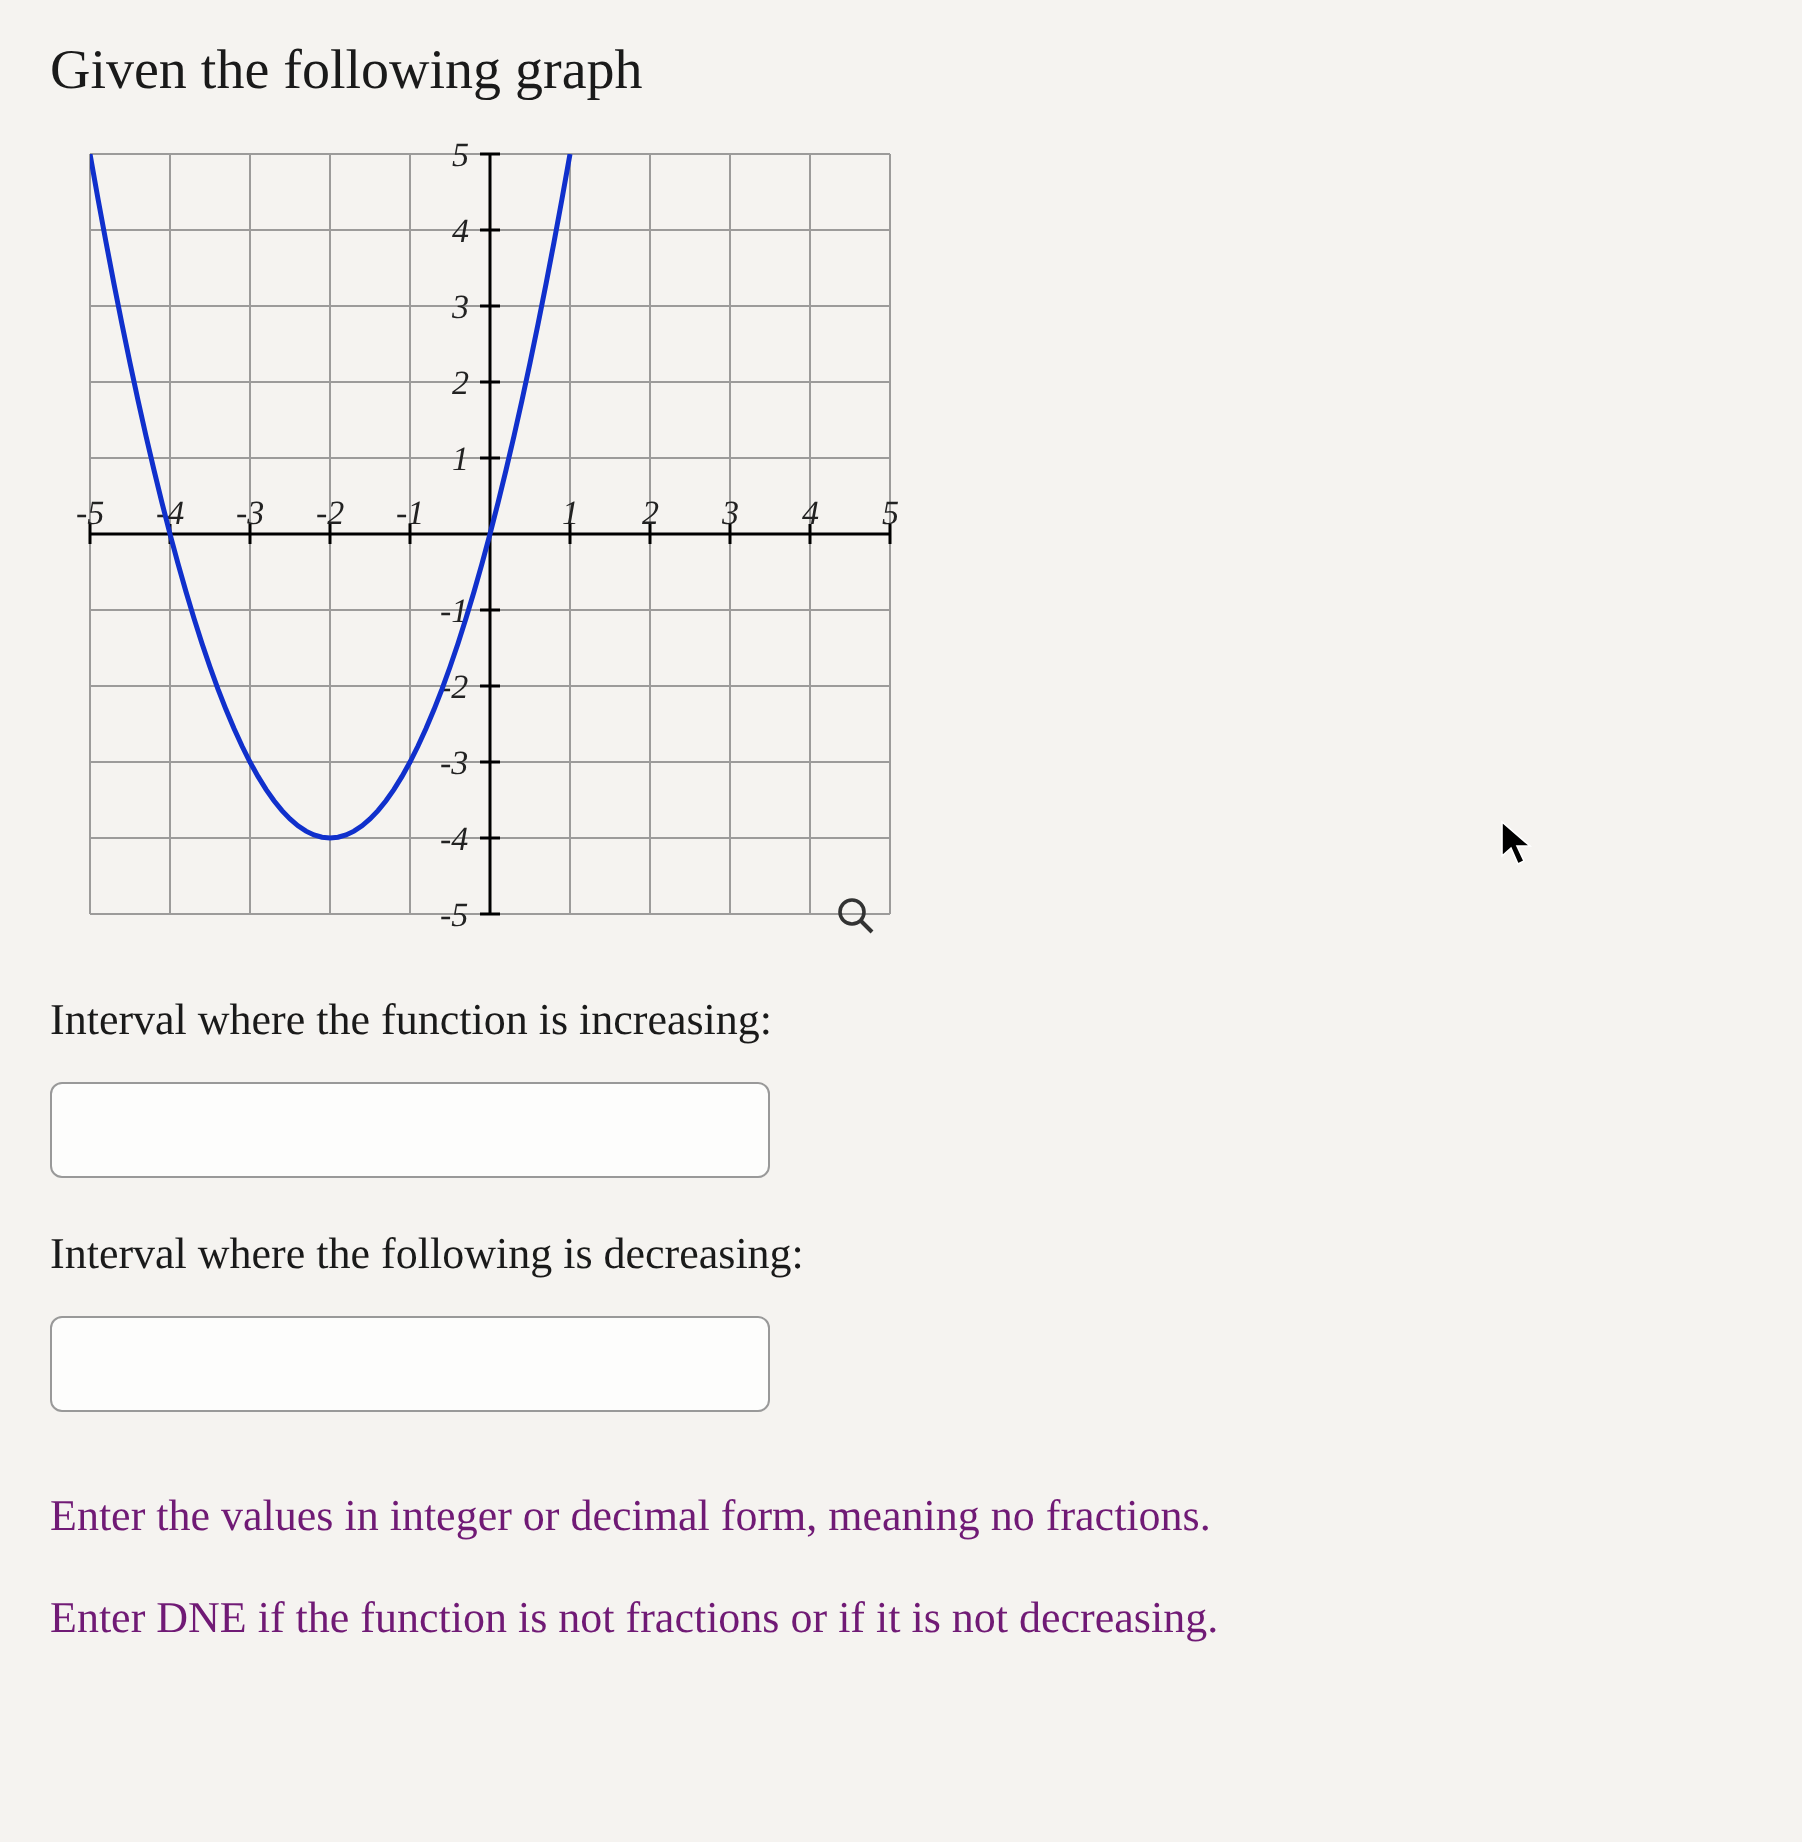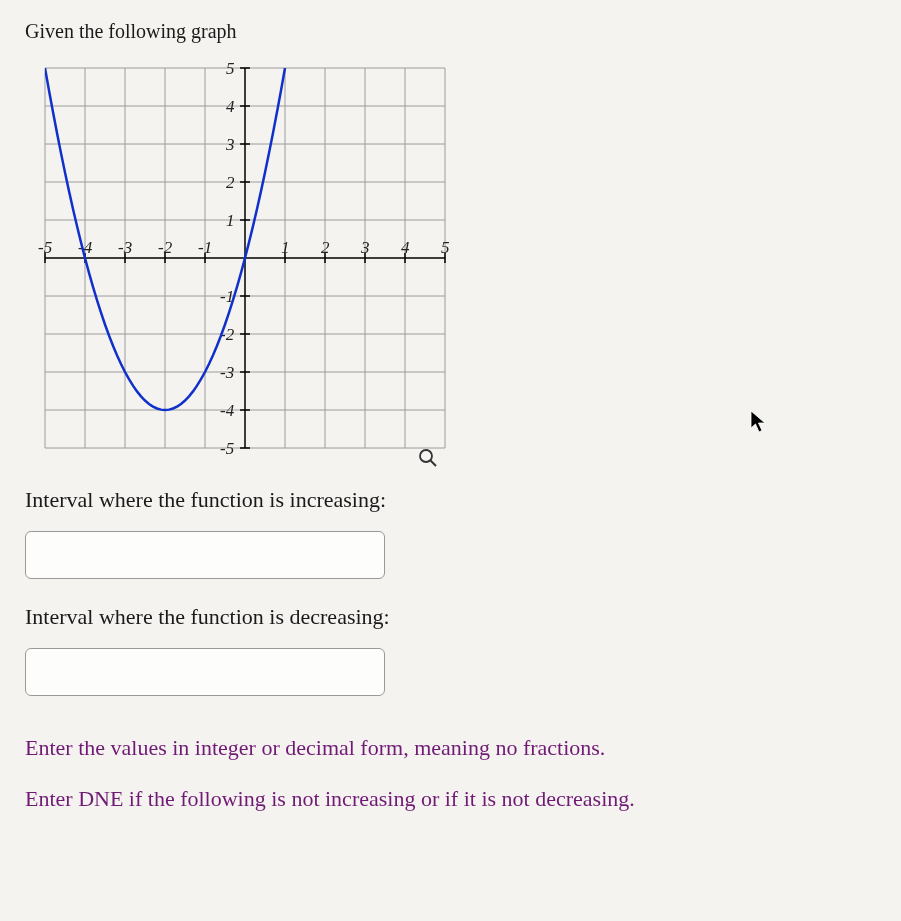--- a/index.html
+++ b/index.html
@@ -10,21 +10,21 @@
     body {
       font-family: Georgia, 'Times New Roman', serif;
       background: #f5f3f0;
       padding: 20px 25px;
       width: 901px;
       height: 921px;
       position: relative;
       color: #2a2a2a;
     }
     .heading {
-      font-size: 20px;
+      font-size: 28px;
       font-weight: normal;
       margin-bottom: 15px;
       color: #1a1a1a;
     }
     .graph-container {
       margin-left: 5px;
       margin-bottom: 25px;
     }
     .prompt-text {
       font-size: 22px;
@@ -158,25 +158,25 @@
       <text x="190" y="396">-5</text>
     </g>
 
     <path id="curvePath" clip-path="url(#plotClip)" fill="none" stroke="#1030cc" stroke-width="2.5" d="M 15.00 10.00 L 19.00 32.42 L 23.00 54.08 L 27.00 74.98 L 31.00 95.12 L 35.00 114.50 L 39.00 133.12 L 43.00 150.98 L 47.00 168.08 L 51.00 184.42 L 55.00 200.00 L 59.00 214.82 L 63.00 228.88 L 67.00 242.18 L 71.00 254.72 L 75.00 266.50 L 79.00 277.52 L 83.00 287.78 L 87.00 297.28 L 91.00 306.02 L 95.00 314.00 L 99.00 321.22 L 103.00 327.68 L 107.00 333.38 L 111.00 338.32 L 115.00 342.50 L 119.00 345.92 L 123.00 348.58 L 127.00 350.48 L 131.00 351.62 L 135.00 352.00 L 139.00 351.62 L 143.00 350.48 L 147.00 348.58 L 151.00 345.92 L 155.00 342.50 L 159.00 338.32 L 163.00 333.38 L 167.00 327.68 L 171.00 321.22 L 175.00 314.00 L 179.00 306.02 L 183.00 297.28 L 187.00 287.78 L 191.00 277.52 L 195.00 266.50 L 199.00 254.72 L 203.00 242.18 L 207.00 228.88 L 211.00 214.82 L 215.00 200.00 L 219.00 184.42 L 223.00 168.08 L 227.00 150.98 L 231.00 133.12 L 235.00 114.50 L 239.00 95.12 L 243.00 74.98 L 247.00 54.08 L 251.00 32.42 L 255.00 10.00"></path>
   </svg>
 </div>
 
 <div class="prompt-text">Interval where the function is increasing:</div>
 <input class="answer-input" type="text" value="" style="">
 
-<div class="prompt-text">Interval where the function is decreasing:</div>
+<div class="prompt-text">Interval where the following is decreasing:</div>
 <input class="answer-input" type="text" value="" style="">
 
 <div class="instruction-text">Enter the values in integer or decimal form, meaning no fractions.</div>
-<div class="instruction-text" style="margin-top:0">Enter DNE if the following is not increasing or if it is not decreasing.</div>
+<div class="instruction-text" style="margin-top:0">Enter DNE if the function is not fractions or if it is not decreasing.</div>
 
 <svg class="magnifier-icon" viewBox="0 0 20 20">
   <circle cx="8" cy="8" r="6" fill="none" stroke="#333" stroke-width="1.8"></circle>
   <line x1="12.5" y1="12.5" x2="18" y2="18" stroke="#333" stroke-width="2"></line>
 </svg>
 
 <svg class="cursor-icon" viewBox="0 0 18 24">
   <path d="M1 1 L1 18 L5.5 14 L9 22 L12 20.5 L8.5 13 L15 13 Z" fill="#000" stroke="#fff" stroke-width="0.8"></path>
 </svg>
 

